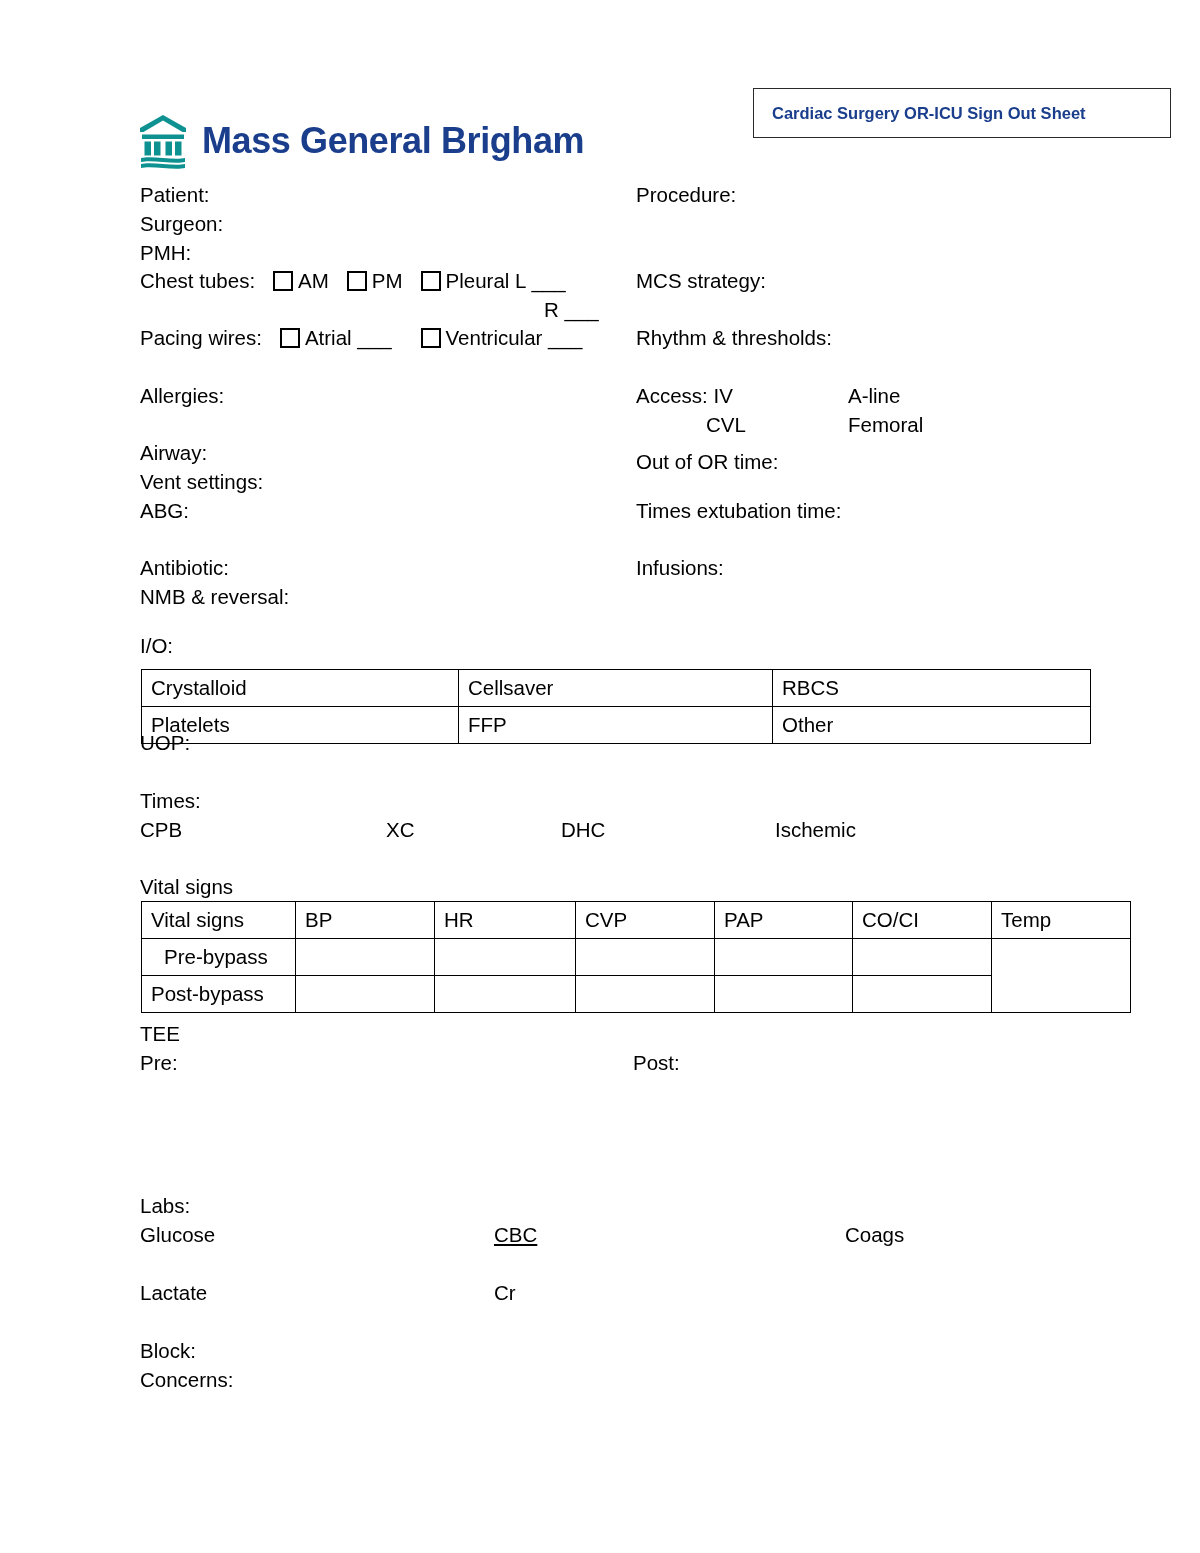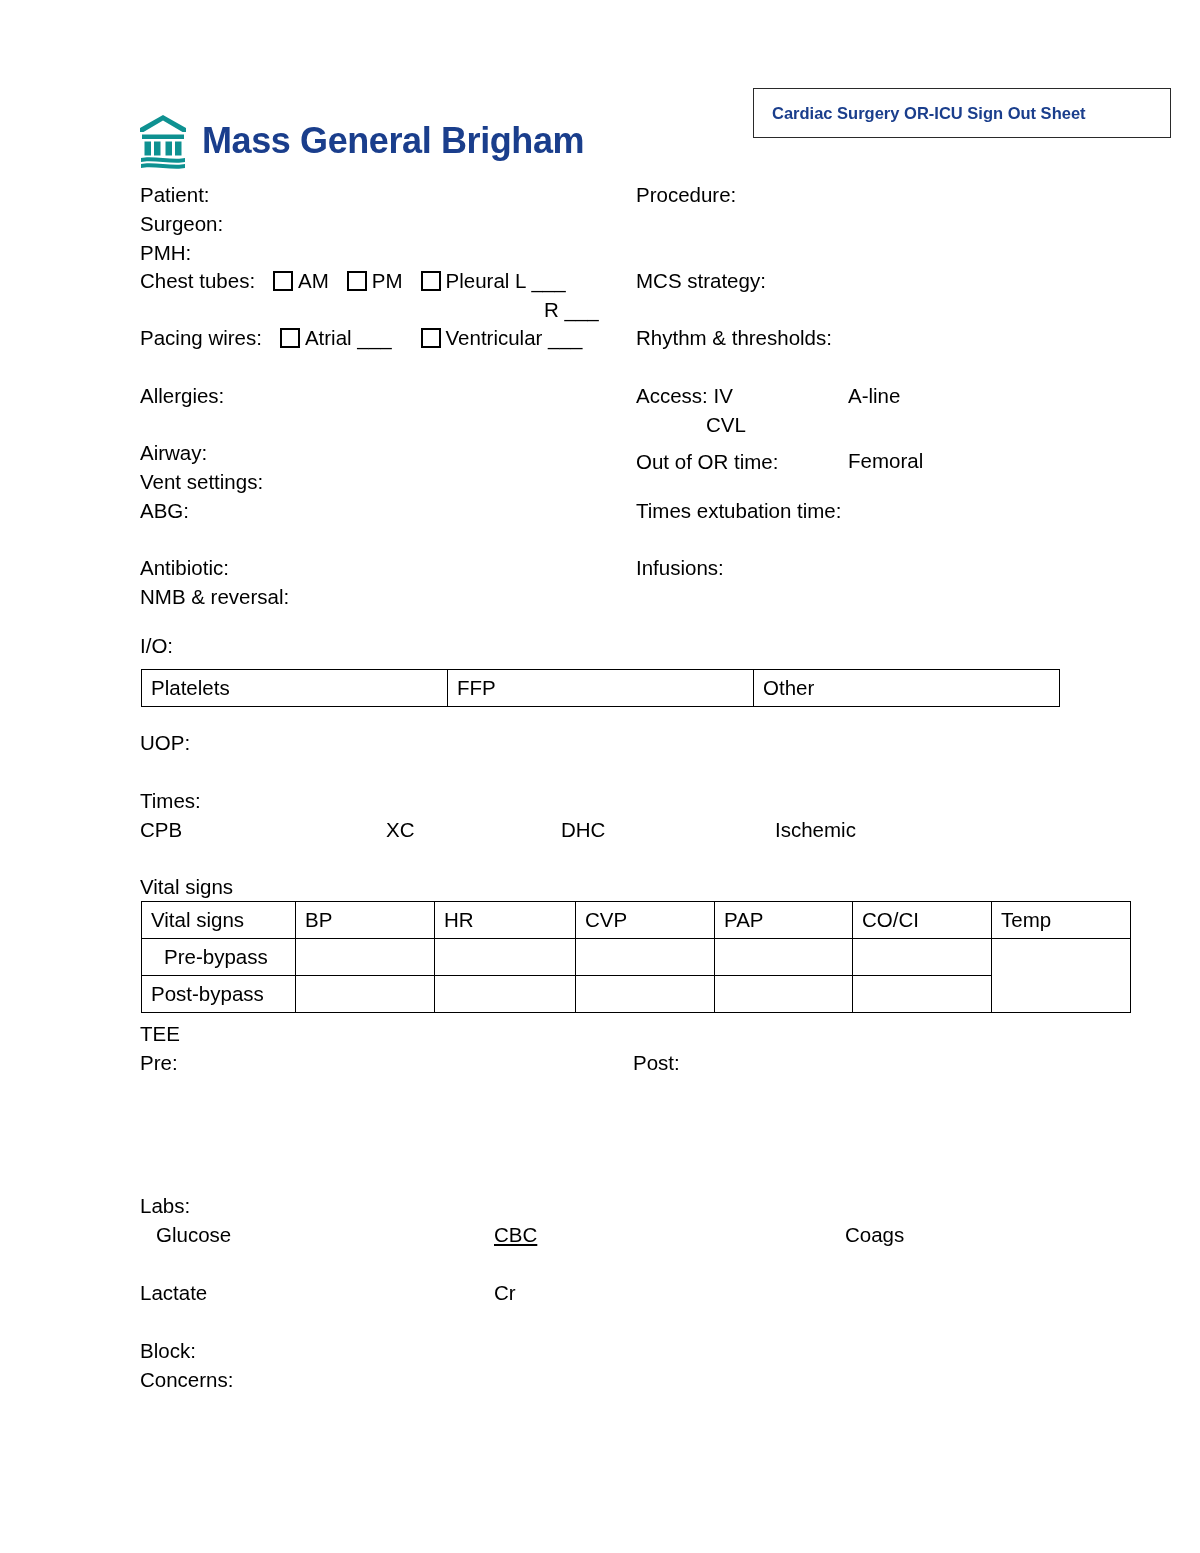--- a/index.html
+++ b/index.html
@@ -171,30 +171,35 @@
   <div class="ln" style="left:140px; top:558px;">Antibiotic:</div>
   <div class="ln" style="left:140px; top:587px;">NMB &amp; reversal:</div>
 
   <div class="ln" style="left:636px; top:185px;">Procedure:</div>
   <div class="ln" style="left:636px; top:271px;">MCS strategy:</div>
   <div class="ln" style="left:636px; top:328px;">Rhythm &amp; thresholds:</div>
 
   <div class="ln" style="left:636px; top:386px;">Access: IV</div>
   <div class="ln" style="left:848px; top:386px;">A-line</div>
   <div class="ln" style="left:706px; top:415px;">CVL</div>
-  <div class="ln" style="left:848px; top:415px;margin-top:36px;">Femoral</div>
+  <div class="ln" style="left:848px; top:415px;">Femoral</div>
 
   <div class="ln" style="left:636px; top:452px;">Out of OR time:</div>
   <div class="ln" style="left:636px; top:501px;">Times extubation time:</div>
   <div class="ln" style="left:636px; top:558px;">Infusions:</div>
 
   <div class="ln" style="left:140px; top:636px;">I/O:</div>
 
   <table class="tbl" id="io-table">
     <tbody>
+      <tr>
+        <td style="width:307px;">Crystalloid</td>
+        <td style="width:304px;">Cellsaver</td>
+        <td style="width:308px;">RBCS</td>
+      </tr>
       <tr>
         <td>Platelets</td>
         <td>FFP</td>
         <td>Other</td>
       </tr>
     </tbody>
   </table>
 
   <div class="ln" style="left:140px; top:733px;">UOP:</div>
 
@@ -235,21 +240,21 @@
         <td class="blank"></td>
       </tr>
     </tbody>
   </table>
 
   <div class="ln" style="left:140px; top:1024px;">TEE</div>
   <div class="ln" style="left:140px; top:1053px;">Pre:</div>
   <div class="ln" style="left:633px; top:1053px;">Post:</div>
 
   <div class="ln" style="left:140px; top:1196px;">Labs:</div>
-  <div class="ln" style="left:140px; top:1225px;margin-left:16px;">Glucose</div>
+  <div class="ln" style="left:140px; top:1225px;">Glucose</div>
   <div class="ln" style="left:494px; top:1225px;text-decoration:underline;">CBC</div>
   <div class="ln" style="left:845px; top:1225px;">Coags</div>
 
   <div class="ln" style="left:140px; top:1283px;">Lactate</div>
   <div class="ln" style="left:494px; top:1283px;">Cr</div>
 
   <div class="ln" style="left:140px; top:1341px;">Block:</div>
   <div class="ln" style="left:140px; top:1370px;">Concerns:</div>
 
 </div>

